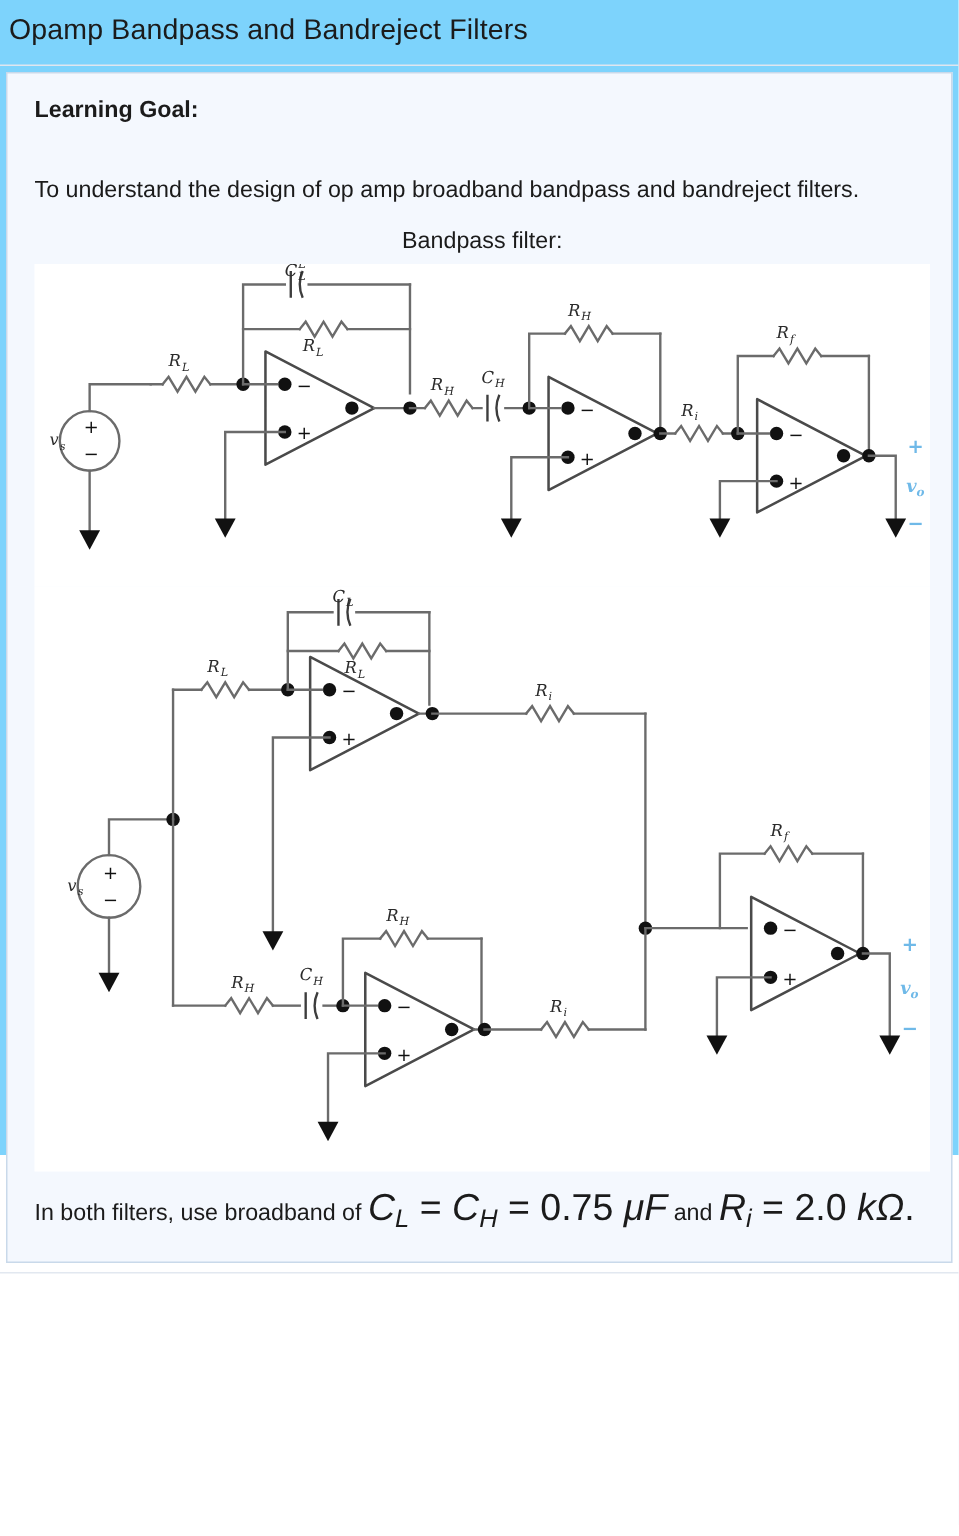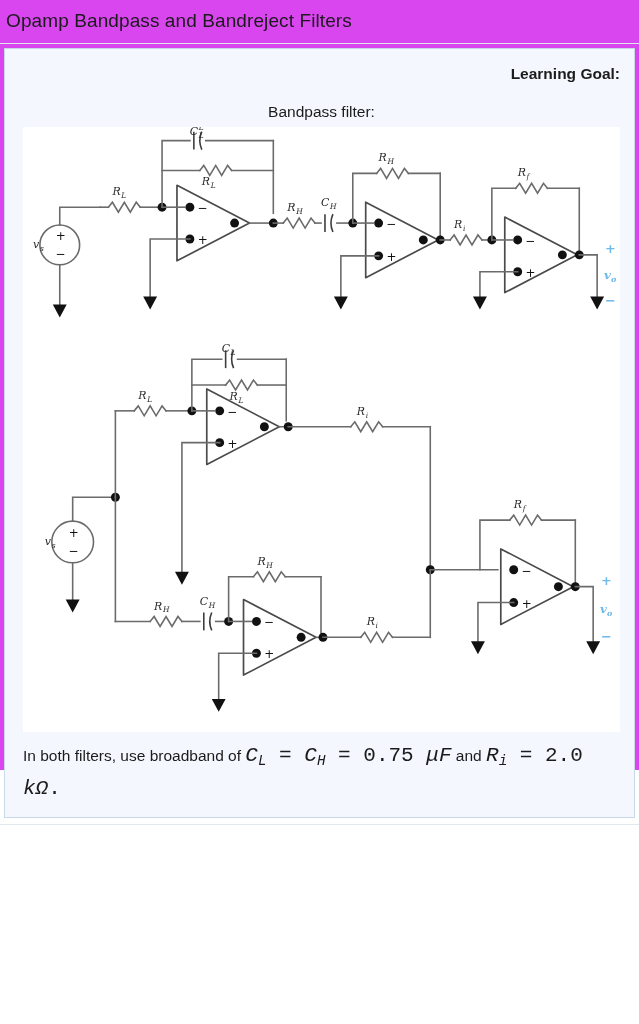--- a/index.html
+++ b/index.html
@@ -11,21 +11,21 @@
     height: 1024px;
     background: #ffffff;
     font-family: "Liberation Sans", sans-serif;
     color: #202020;
     overflow: hidden;
   }
   .page {
     width: 639px;
     height: 770px;
     position: relative;
-    background: #d946ef;
+    background: #7dd3fc;
   }
   .page-title {
     font-size: 19px;
     font-weight: 400;
     color: #1b1b1b;
     padding: 8px 0 9px 6px;
     line-height: 26px;
     letter-spacing: 0.1px;
   }
   .title-rule {
@@ -38,22 +38,21 @@
     border: 1px solid #c9d9ea;
     background: #f4f8fe;
     padding: 14px 14px 10px 18px;
     box-sizing: border-box;
     width: 631px;
   }
   .lg-heading {
     font-size: 15.5px;
     font-weight: bold;
     color: #1b1b1b;
-    margin: 2px 0 20px 0;
-    text-align: right;
+    margin: 2px 0 32px 0;
   }
   .body-par {
     font-size: 15.5px;
     line-height: 23px;
     color: #1b1b1b;
     margin: 0 0 14px 0;
     max-width: 600px;
   }
   .fig-caption {
     font-size: 15.5px;
@@ -61,23 +60,23 @@
     text-align: center;
     margin: 4px 0 6px 0;
   }
   .figure-box {
     background: #ffffff;
     width: 100%;
     box-sizing: border-box;
   }
   .figure-box svg { display: block; }
   .math {
-    font-family: Liberation Mono, monospace;
+    font-family: Liberation Sans, sans-serif;
     font-style: italic;
-    font-size: 21px;
+    font-size: 25px;
   }
   .math .op { font-style: normal; }
   .math sub {
     font-size: 0.68em;
     vertical-align: -0.28em;
     font-style: italic;
   }
   .closing-par {
     font-size: 15.5px;
     line-height: 28px;
@@ -123,20 +122,21 @@
 
 <div class="page">
 
   <div class="page-title">Opamp Bandpass and Bandreject Filters</div>
   <div class="title-rule"></div>
 
   <div class="panel">
 
     <div class="lg-heading">Learning Goal:</div>
 
+    <p class="body-par">To understand the design of op amp broadband bandpass and bandreject filters.</p>
 
     <div class="fig-caption">Bandpass filter:</div>
 
     <div class="figure-box">
       <svg viewBox="0 0 600 215" width="596" height="215" xmlns="http://www.w3.org/2000/svg">
         <defs>
           <marker id="arrA" markerWidth="10" markerHeight="10" refX="5" refY="8" orient="auto">
             <polygon points="1,0 9,0 5,9" class="gnd"></polygon>
           </marker>
         </defs>

